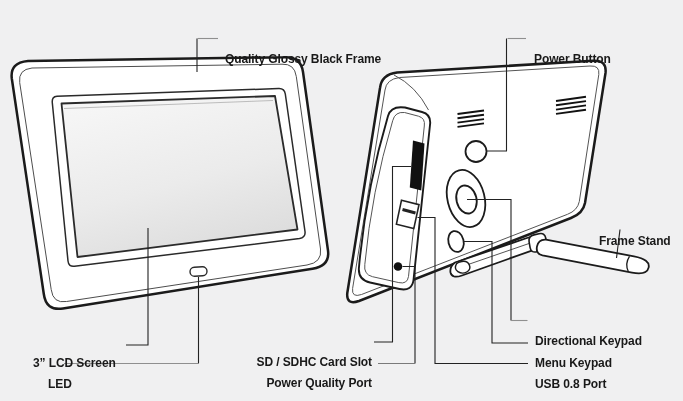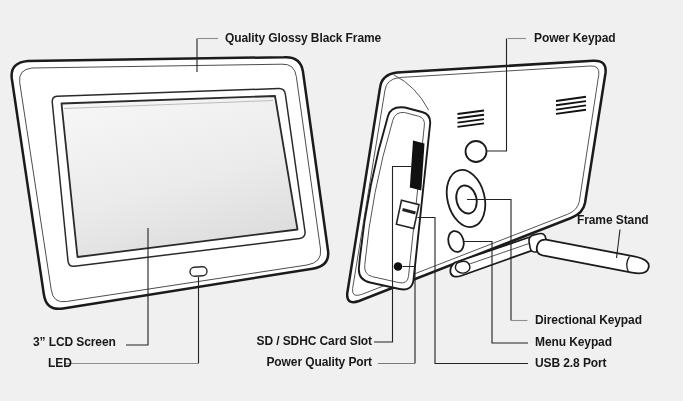--- a/index.html
+++ b/index.html
@@ -8,20 +8,21 @@
     background:#f0f0f1;
     font-family:"Liberation Sans", sans-serif;
   }
   #art{position:absolute;left:0;top:0;}
   .lbl{
     position:absolute;
     font:bold 12px/13px "Liberation Sans", sans-serif;
     color:#191919;
     letter-spacing:-0.1px;
     white-space:nowrap;
+    margin-top:21px;
   }
   .lbl.r{text-align:right;}
 </style>
 </head>
 <body>
 
 <div id="stage">
 
   <svg id="art" width="683" height="401" viewBox="0 0 683 401">
     <defs>
@@ -105,30 +106,30 @@
       <path stroke="#8f8f8f" d="M 511 320.5 L 527.5 320.5"></path>
 
       <path stroke="#222222" d="M 463 241.5 L 492 241.5 L 492 343 L 528 343"></path>
 
       <path stroke="#222222" d="M 620 229.5 L 616.5 258"></path>
     </g>
   </svg>
 
   <div class="lbl" style="left:225px;top:32px">Quality Glossy Black Frame</div>
 
-  <div class="lbl" style="left:534px;top:32px">Power Keypad</div>
+  <div class="lbl" style="left:534px;top:32px">Power Button</div>
 
   <div class="lbl" style="left:33px;top:336px">3” LCD Screen</div>
 
   <div class="lbl" style="left:48px;top:357px">LED</div>
 
   <div class="lbl r" style="right:311px;top:335px">SD / SDHC Card Slot</div>
 
   <div class="lbl r" style="right:311px;top:356px">Power Quality Port</div>
 
   <div class="lbl" style="left:535px;top:314px">Directional Keypad</div>
 
   <div class="lbl" style="left:535px;top:336px">Menu Keypad</div>
 
-  <div class="lbl" style="left:535px;top:357px">USB 2.8 Port</div>
+  <div class="lbl" style="left:535px;top:357px">USB 0.8 Port</div>
 
-  <div class="lbl" style="left:577px;top:214px">Frame Stand</div>
+  <div class="lbl" style="left:599px;top:214px">Frame Stand</div>
 </div>
 
 </body></html>

